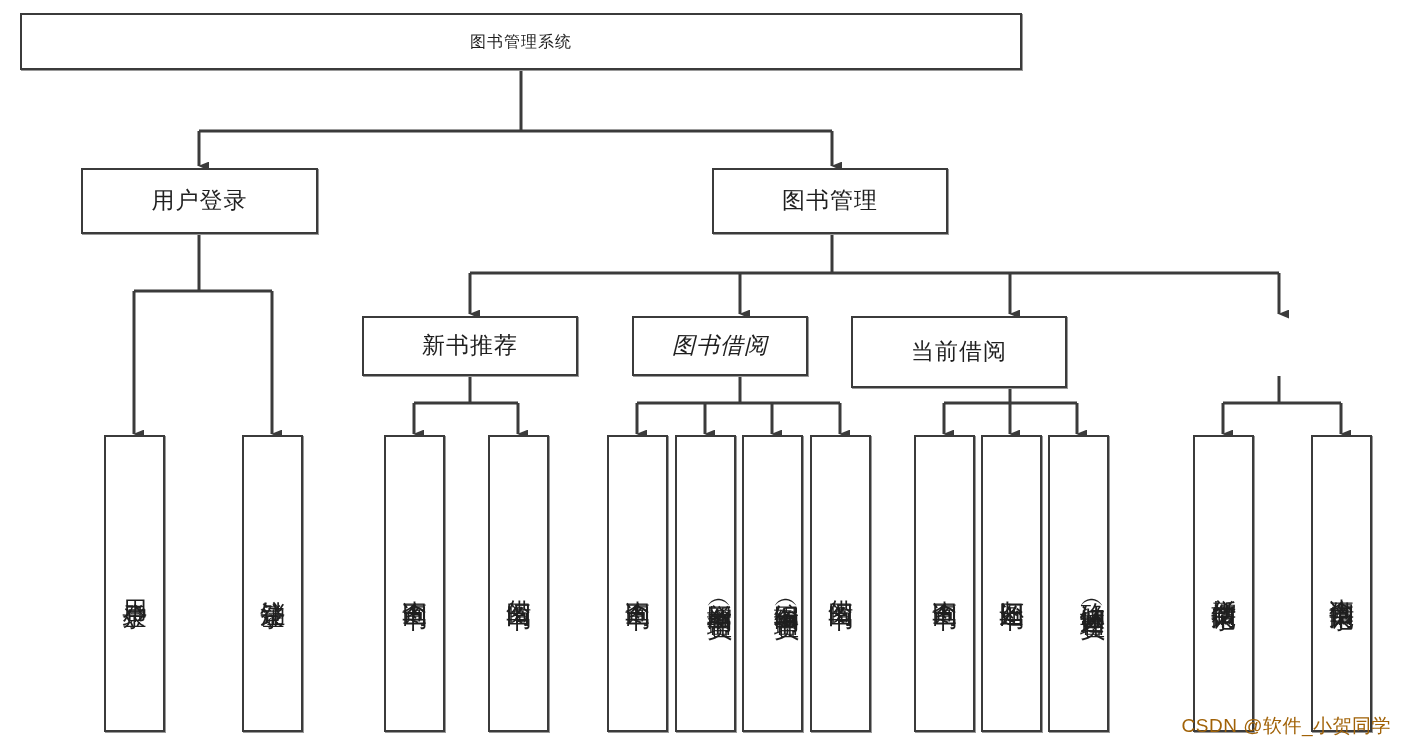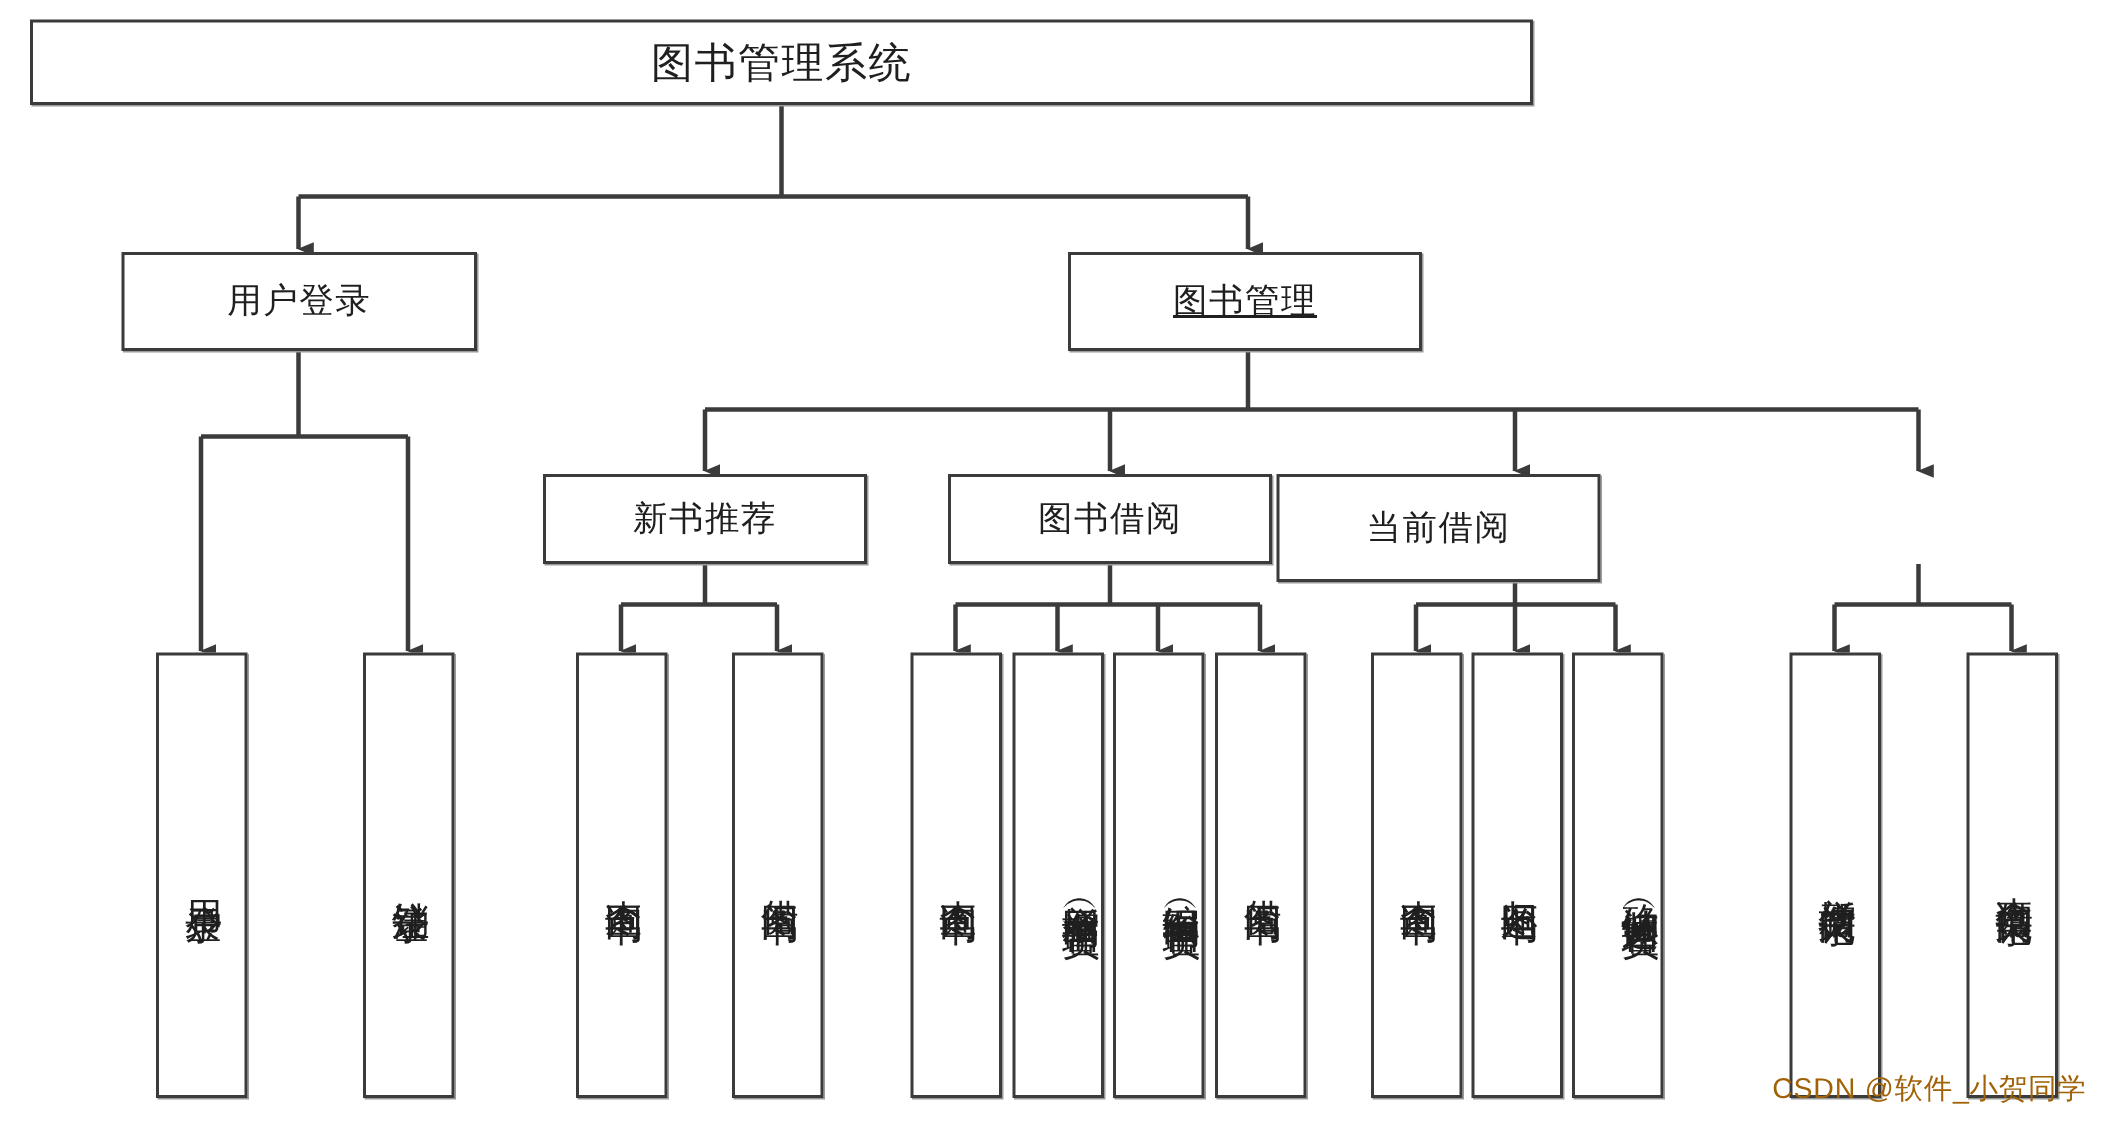--- a/index.html
+++ b/index.html
@@ -37,21 +37,21 @@
     justify-content: center;
     text-align: center;
     color: #1f1f1f;
   }
   .node-h {
     font-size: 23px;
     letter-spacing: 1px;
     line-height: 1.2;
   }
   .node-root {
-    font-size: 28px;
+    font-size: 16px;
   }
   .node-v {
     writing-mode: vertical-rl;
     text-orientation: upright;
     font-size: 25px;
     line-height: 1.18;
     letter-spacing: 2px;
     align-items: flex-start;
     justify-content: center;
     padding-top: 16px;
@@ -122,24 +122,24 @@
       <path d="M1279,376 L1279,403"></path>
       <path d="M1223,403 L1341,403"></path>
       <path d="M1223,403 L1223,434" marker-end="url(#arrowhead)"></path>
       <path d="M1341,403 L1341,434" marker-end="url(#arrowhead)"></path>
     </g>
   </svg>
 
   <div class="node node-h node-root" style="left:20px; top:13px; width:1002px; height:57px;">图书管理系统</div>
 
   <div class="node node-h" style="left:81px; top:168px; width:237px; height:66px;">用户登录</div>
-  <div class="node node-h" style="left:712px; top:168px; width:236px; height:66px;text-decoration:underline;">图书管理</div>
+  <div class="node node-h" style="left:712px; top:168px; width:236px; height:66px;">图书管理</div>
 
   <div class="node node-h" style="left:362px; top:316px; width:216px; height:60px;text-align:center;">新书推荐</div>
-  <div class="node node-h" style="left:632px; top:316px; width:216px; height:60px;">图书借阅</div>
+  <div class="node node-h" style="left:632px; top:316px; width:176px; height:60px;font-style:italic;">图书借阅</div>
   <div class="node node-h" style="left:851px; top:316px; width:216px; height:72px;">当前借阅</div>
 
   <div class="node node-v v-center" style="left:104px; top:435px; width:61px; height:297px;">用户登录</div>
   <div class="node node-v v-center" style="left:242px; top:435px; width:61px; height:297px;">注销登录</div>
 
   <div class="node node-v v-center" style="left:384px; top:435px; width:61px; height:297px;">查询图书</div>
   <div class="node node-v v-center" style="left:488px; top:435px; width:61px; height:297px;">借阅图书</div>
 
   <div class="node node-v v-center" style="left:607px; top:435px; width:61px; height:297px;">查询图书</div>
   <div class="node node-v" style="left:675px; top:435px; width:61px; height:297px;">新增图书（管理员）</div>

